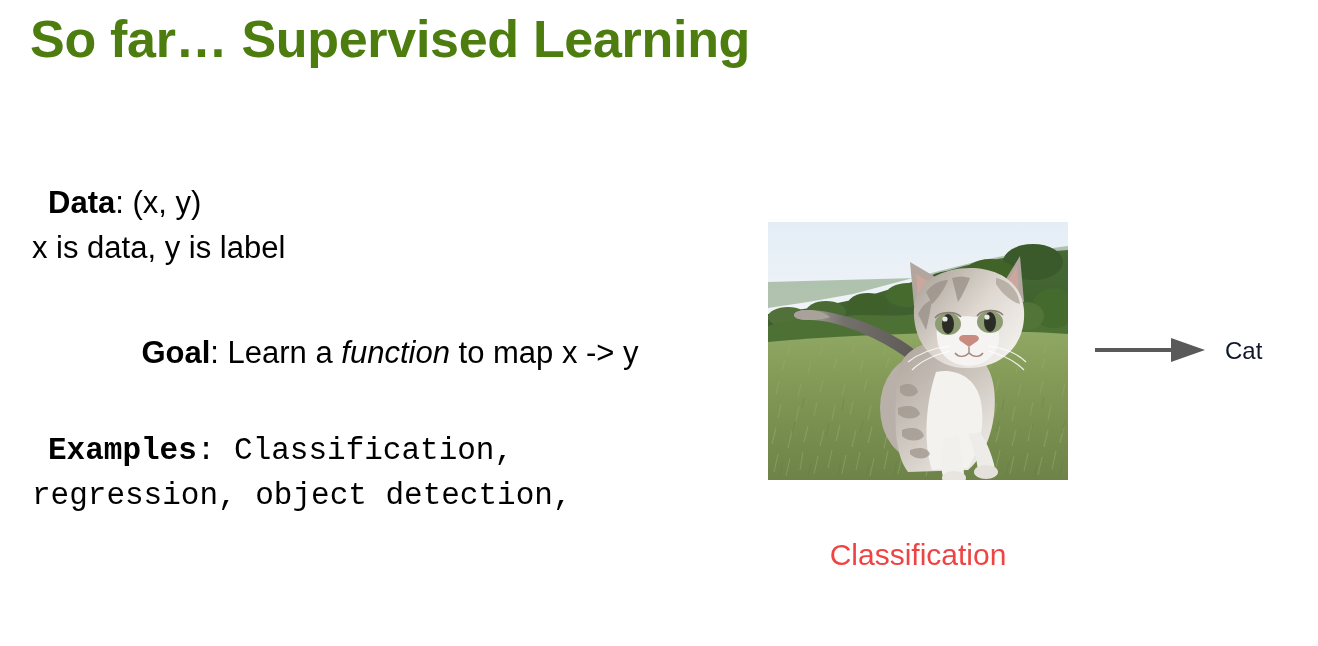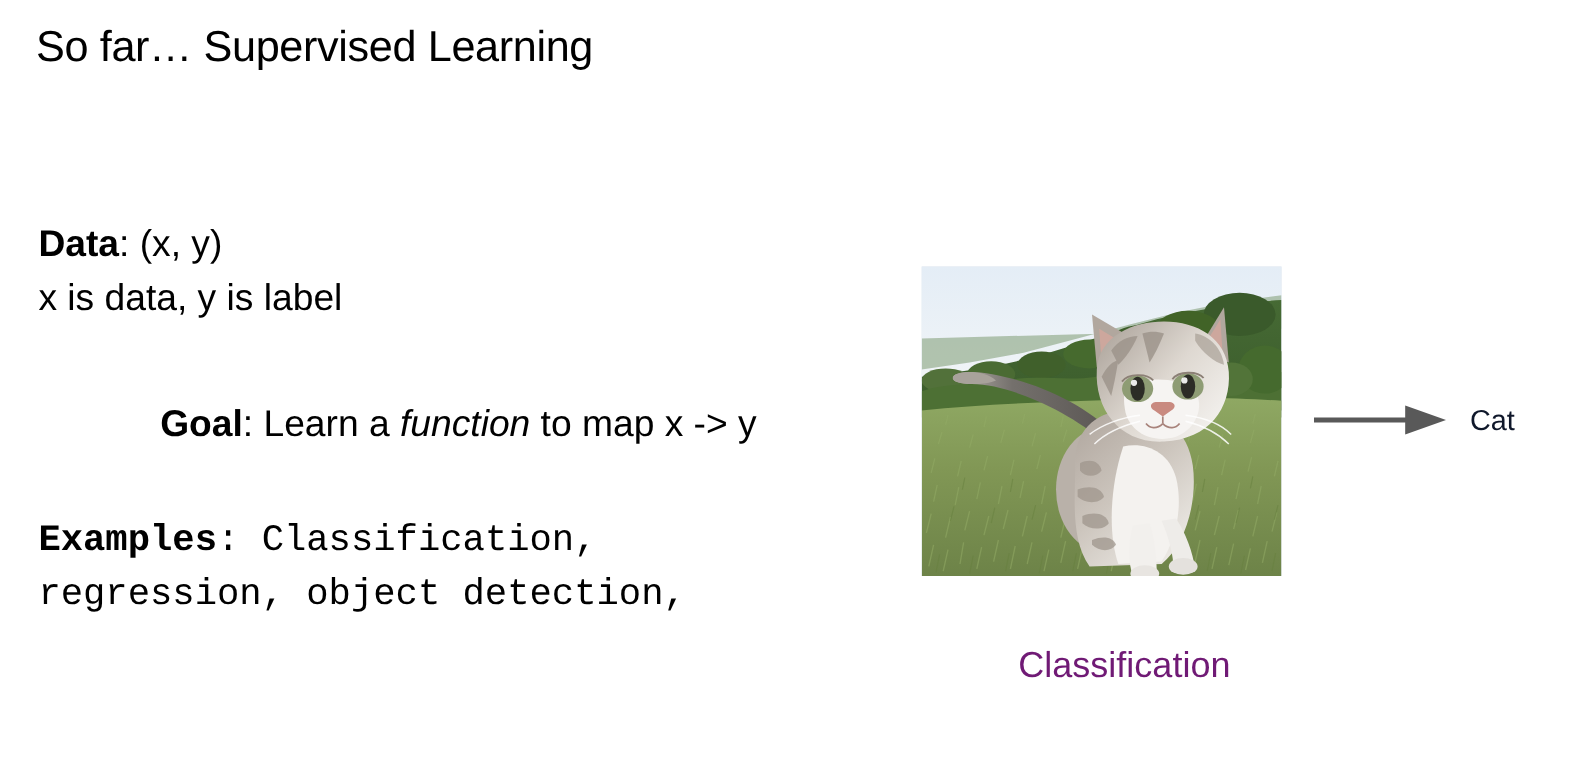--- a/index.html
+++ b/index.html
@@ -17,42 +17,42 @@
     height: 646px;
     background: #ffffff;
     overflow: hidden;
   }
 
   
   #slide-title {
     position: absolute;
     left: 30px;
     top: 8px;
-    font-size: 36px;
+    font-size: 52px;
     line-height: 62px;
-    font-weight: 400;
+    font-weight: 700;
     letter-spacing: -0.3px;
     white-space: nowrap;
-    color: #000000;
+    color: #4d7c0f;
   }
 
   
   .body-block {
     position: absolute;
     left: 32px;
     font-size: 31px;
     line-height: 45px;
     font-weight: 400;
     color: #000000;
   }
   #block-data     { top: 180px; width: 520px; }
   #block-goal     { top: 330px; width: 700px; white-space: nowrap; text-align: center; }
   #block-examples { top: 428px; width: 620px; font-family: Liberation Mono, monospace; }
 
-  .lead { font-weight: 700; }
+  .lead { font-weight: 700; margin-left: 16px; }
   .ital { font-style: italic; }
   .line { display: block; }
 
   
   #photo-frame {
     position: absolute;
     left: 768px;
     top: 222px;
     width: 300px;
     height: 258px;
@@ -82,27 +82,27 @@
     top: 331px;
     font-size: 24px;
     line-height: 40px;
     color: #0f172a;
     white-space: nowrap;
   }
 
   
   #photo-caption {
     position: absolute;
-    left: 787px;
+    left: 768px;
     top: 535px;
     width: 300px;
     text-align: center;
     font-size: 30px;
     line-height: 40px;
-    color: #701a75;
+    color: #ef4444;
     white-space: nowrap;
   }
 </style>
 </head>
 <body>
 
 <div id="slide">
 
   <div id="slide-title">So far… Supervised Learning</div>
 

